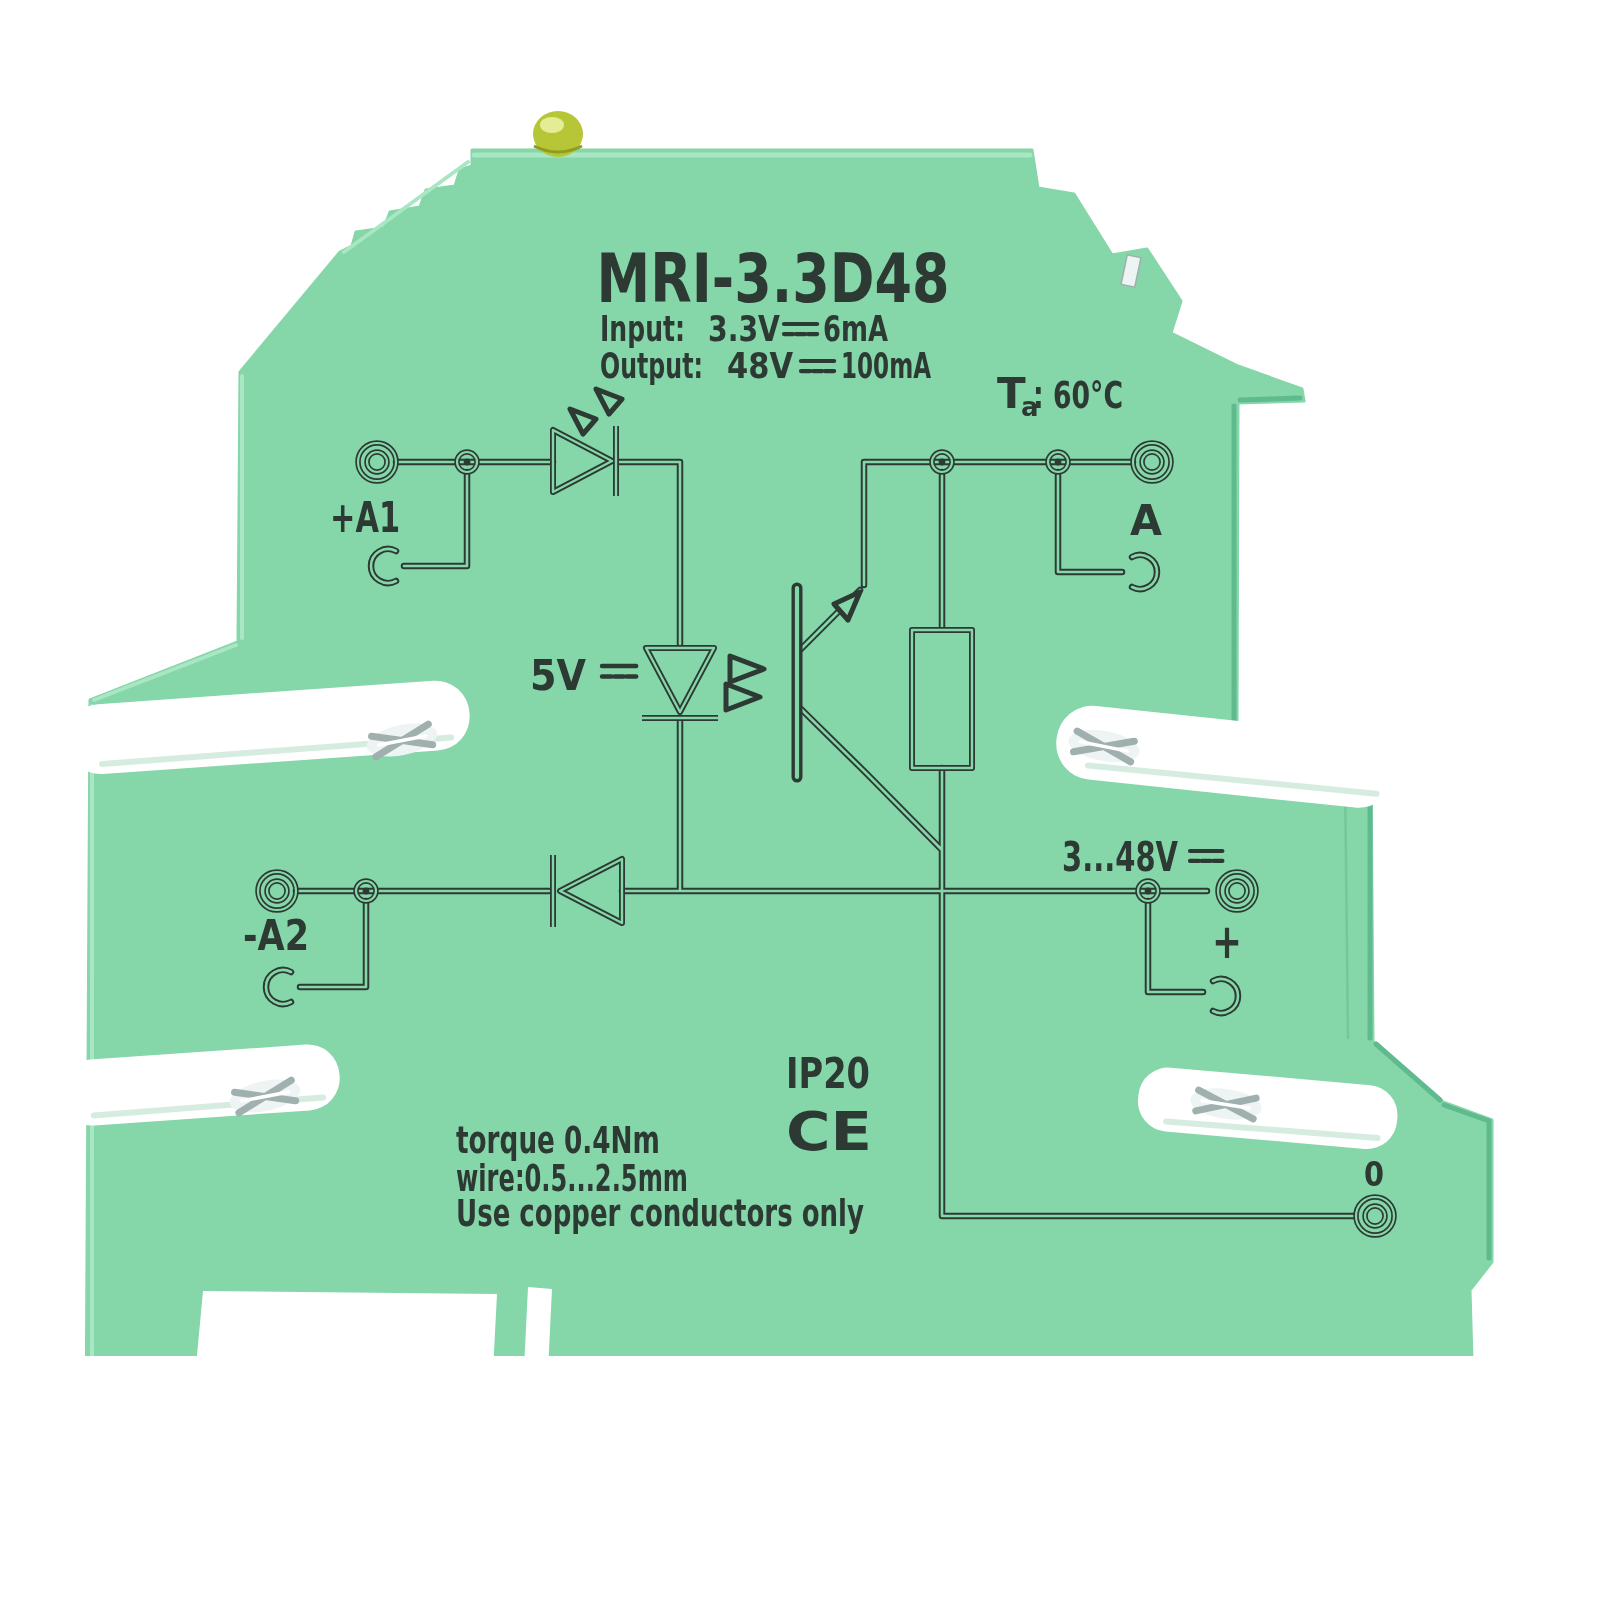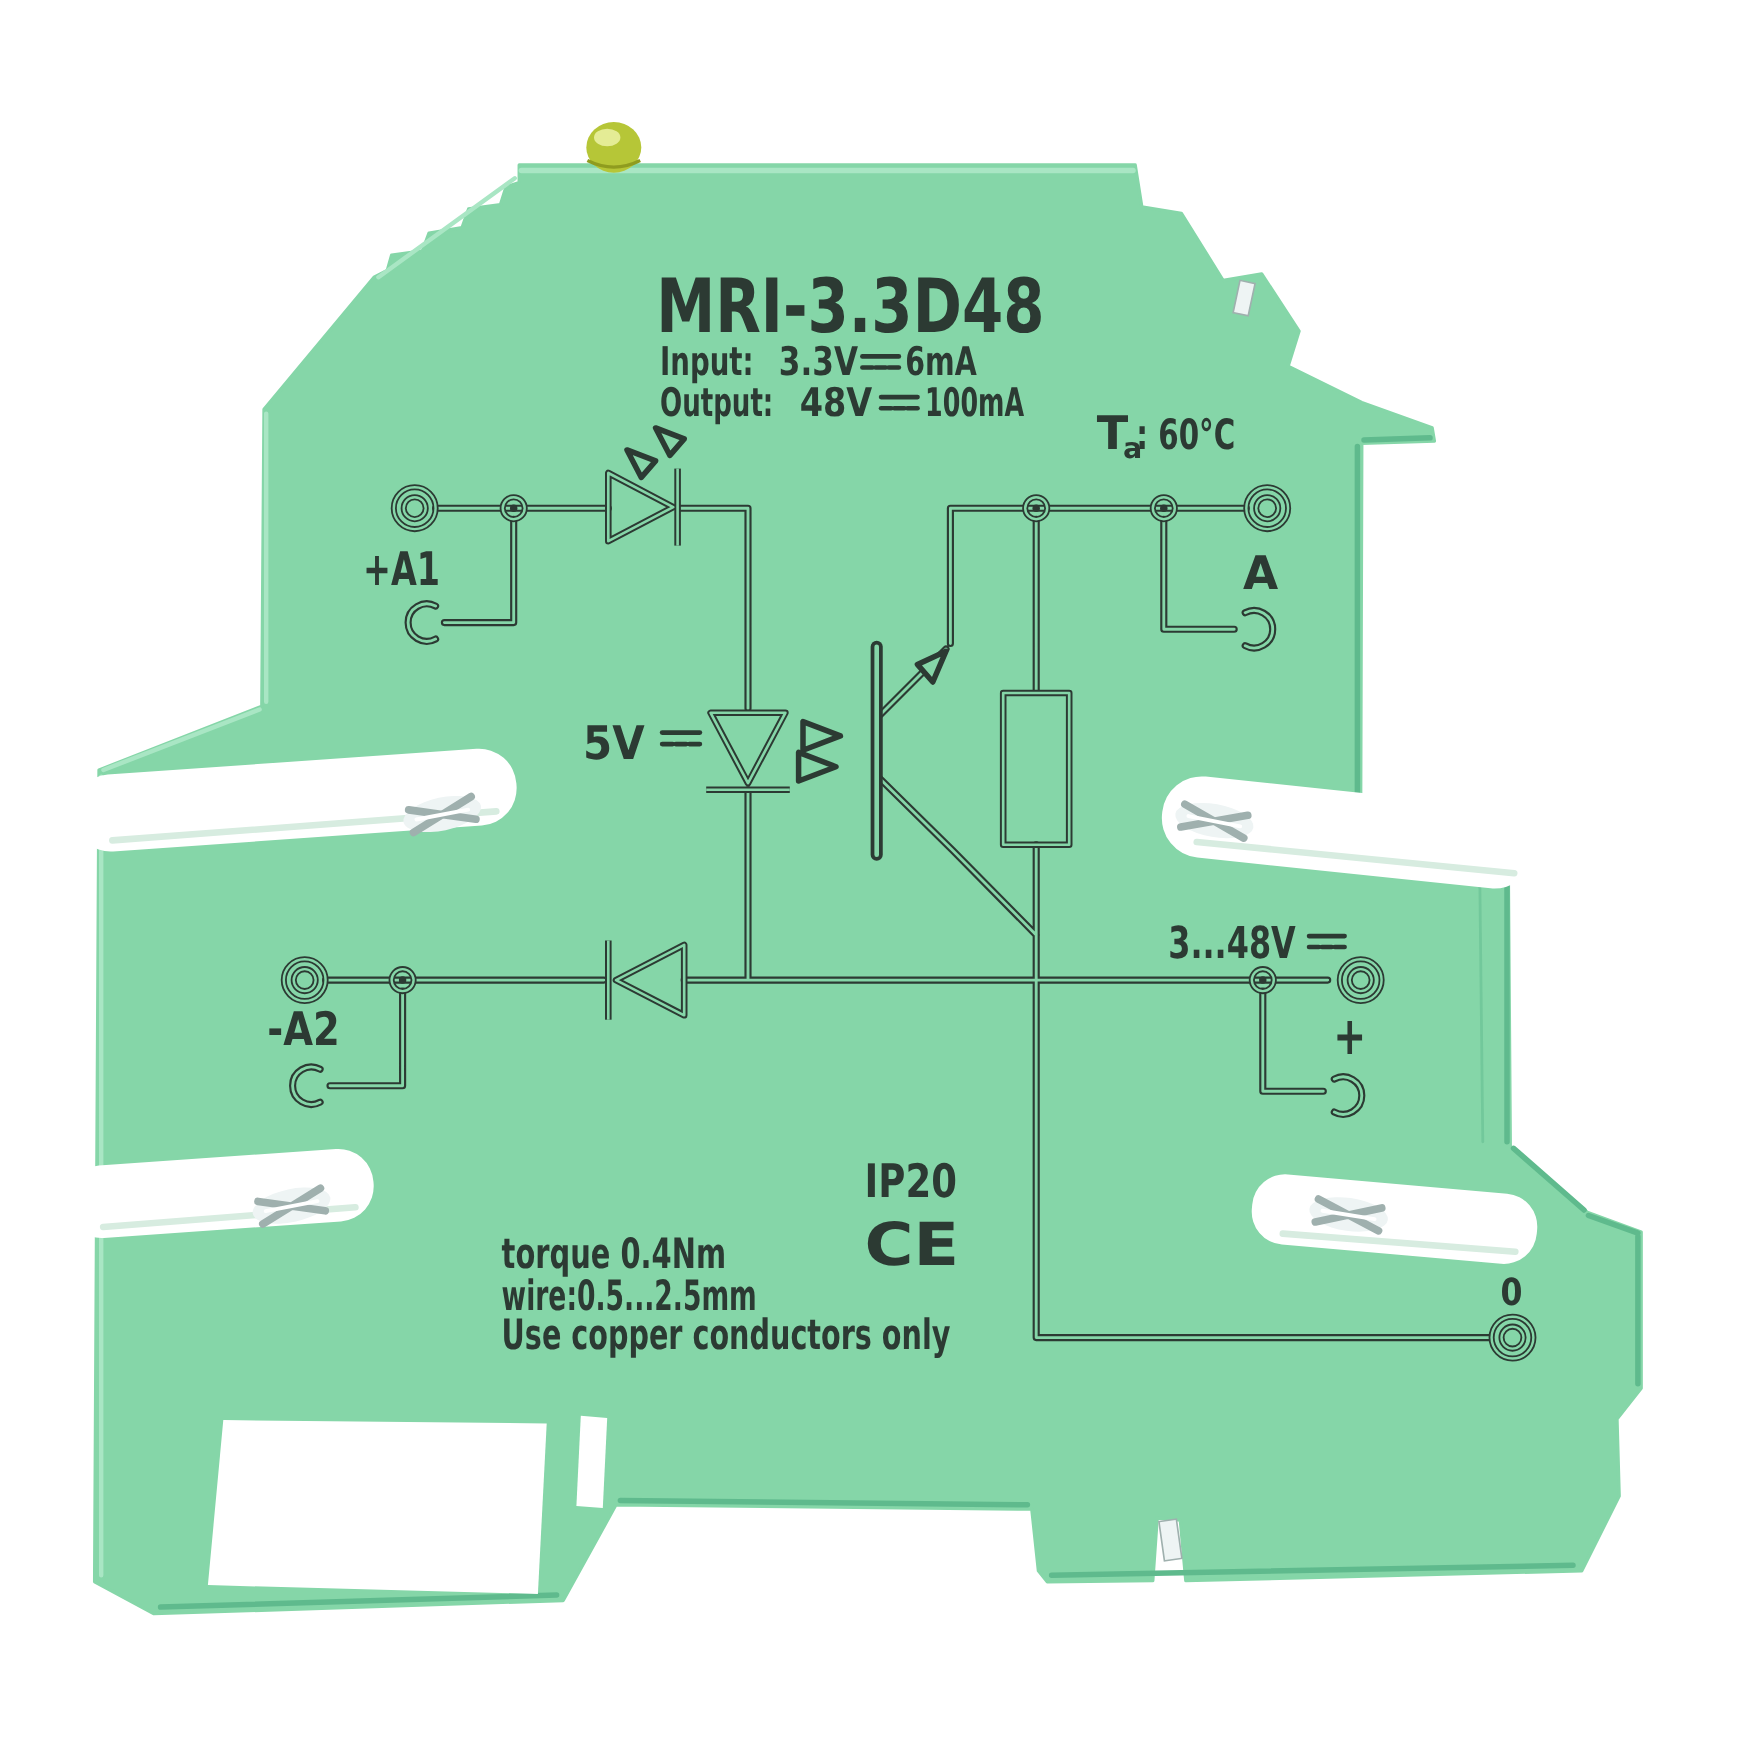--- a/index.html
+++ b/index.html
@@ -1,16 +1,16 @@
 <!DOCTYPE html>
 <html style="--bg: #ffffff; --body: #85d6a8; --body-light: #a9e6c4; --body-shade: #5fba8d; --ink: #2c3a33; --led: #b6c637; --led-hi: #e9f0a0; --metal: #eef4f4; --metal-dark: #9fb0ae;"><head>
 <meta charset="utf-8">
 <style>
   html,body{margin:0;padding:0;background:var(--bg,#fff);}
-  .stage{width:1601px;height:1601px;position:relative;background:var(--bg,#fff);}
+  .stage{width:1601px;height:1356px;position:relative;background:var(--bg,#fff);}
   svg{display:block}
   .t{fill:var(--ink);font-family:"DejaVu Sans","Liberation Sans",sans-serif;font-weight:700;}
   .inkW{stroke:var(--ink);stroke-width:6.5;fill:none;stroke-linecap:round;stroke-linejoin:round}
   .grnW{stroke:var(--body);stroke-width:2.6;fill:none;stroke-linecap:round;stroke-linejoin:round}
   .inkD{stroke:var(--ink);stroke-width:6;fill:none;stroke-linejoin:round}
   .grnD{stroke:var(--body);stroke-width:2.4;fill:none;stroke-linejoin:round}
   .inkR{stroke:var(--ink);stroke-width:5.5;fill:none}
   .grnR{stroke:var(--body);stroke-width:2.2;fill:none}
   .arw{fill:var(--body);stroke:var(--ink);stroke-width:5;stroke-linejoin:round}
   .dot{fill:var(--ink)}

